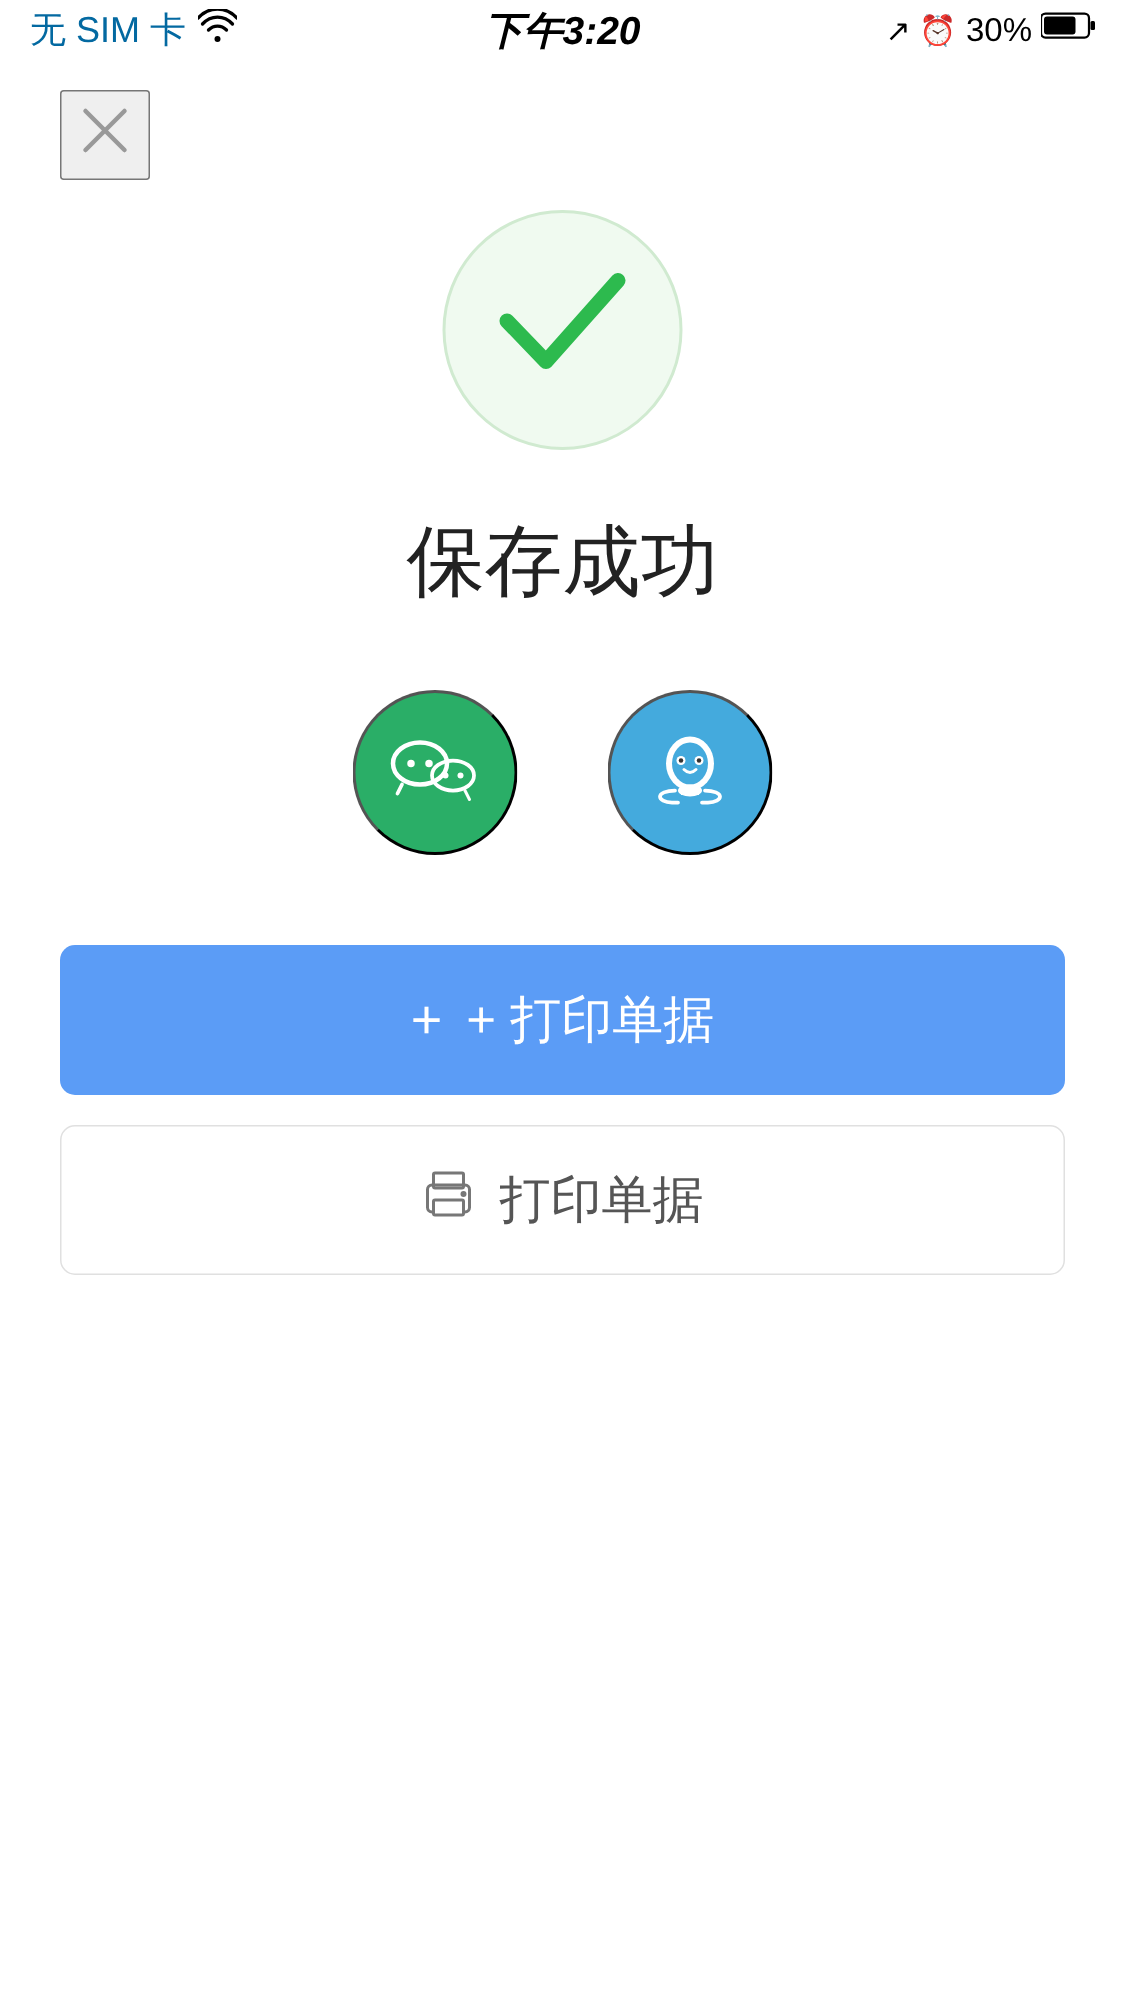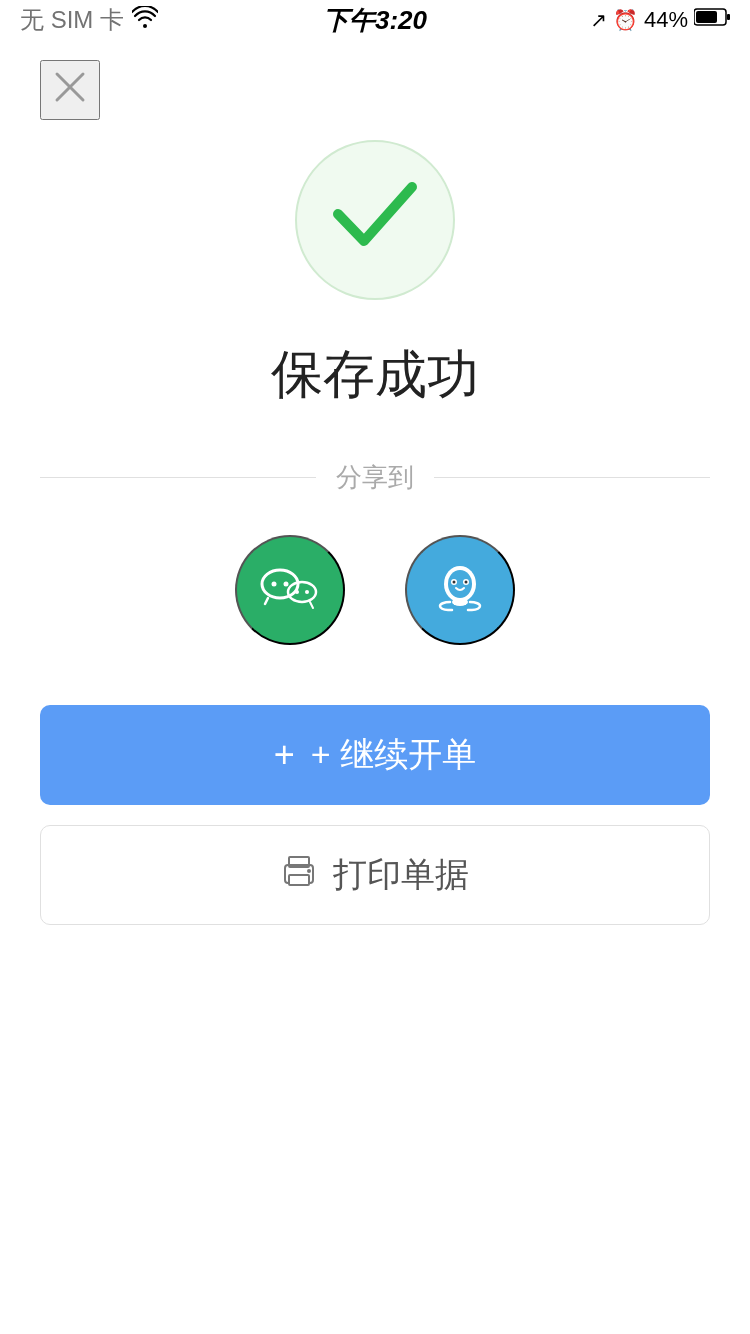--- a/index.html
+++ b/index.html
@@ -22,21 +22,21 @@
       justify-content: space-between;
       padding: 0 20px;
       background: #fff;
     }
     .status-left {
       display: flex;
       align-items: center;
       gap: 8px;
       font-size: 24px;
       font-weight: 500;
-      color: #737373;
+      color: #0369a1;
     }
     .status-center {
       font-size: 26px;
       font-weight: 600;
       color: #000;
       position: absolute;
       left: 50%;
       transform: translateX(-50%);
       font-style: italic;
     }
@@ -186,21 +186,21 @@
         <path d="M7 14c1.6-1.6 3.8-2.6 6-2.6s4.4 1 6 2.6" stroke="#000" stroke-width="2.2" fill="none" stroke-linecap="round"></path>
         <path d="M3 10C5.8 7 9.2 5.4 13 5.4s7.2 1.6 10 4.6" stroke="#000" stroke-width="2.2" fill="none" stroke-linecap="round"></path>
         <path d="M0 6C3.6 2.2 8 0 13 0s9.4 2.2 13 6" stroke="#000" stroke-width="2.2" fill="none" stroke-linecap="round"></path>
       </svg>
     </span>
   </div>
   <div class="status-center">下午3:20</div>
   <div class="status-right">
     <span style="font-size:20px;">↗</span>
     <span style="font-size:20px;">⏰</span>
-    <span>44%</span>
+    <span>30%</span>
     <span>
       <svg width="36" height="20" viewBox="0 0 36 20">
         <rect x="0" y="2" width="32" height="16" rx="3" ry="3" stroke="#000" stroke-width="1.5" fill="none"></rect>
         <rect x="33" y="7" width="3" height="6" rx="1" fill="#000"></rect>
         <rect x="2" y="4" width="21" height="12" rx="2" fill="#000"></rect>
       </svg>
     </span>
   </div>
 </div>
 
@@ -219,25 +219,20 @@
     <span class="checkmark">
       <svg width="90" height="70" viewBox="0 0 90 70">
         <polyline points="8,35 34,62 82,8" stroke="#2dba4e" stroke-width="10" fill="none" stroke-linecap="round" stroke-linejoin="round"></polyline>
       </svg>
     </span>
   </div>
 
   <div class="success-title">保存成功</div>
 
   <div class="share-section">
-    <div class="share-divider">
-      <div class="divider-line"></div>
-      <span class="share-label">分享到</span>
-      <div class="divider-line"></div>
-    </div>
     <div class="share-icons">
 
       <button class="share-icon-btn wechat-btn">
         <svg width="64" height="64" viewBox="0 0 64 64" fill="white">
           <ellipse cx="22" cy="26" rx="18" ry="14" fill="none" stroke="white" stroke-width="3"></ellipse>
           <ellipse cx="44" cy="34" rx="14" ry="10" fill="none" stroke="white" stroke-width="2.5"></ellipse>
           <circle cx="16" cy="26" r="2.5" fill="white"></circle>
           <circle cx="28" cy="26" r="2.5" fill="white"></circle>
           <circle cx="39" cy="34" r="2" fill="white"></circle>
           <circle cx="49" cy="34" r="2" fill="white"></circle>
@@ -261,21 +256,21 @@
           <path d="M28 30 Q32 34 36 30" stroke="white" stroke-width="2" fill="none" stroke-linecap="round"></path>
         </svg>
       </button>
     </div>
   </div>
 
   <div class="action-buttons">
 
     <button class="action-btn btn-primary">
       <span style="font-size:36px; font-weight:300;">+</span>
-      <span style="font-size:34px;">+ 继续开单</span>
+      <span style="font-size:34px;">+ 打印单据</span>
     </button>
 
     <button class="action-btn btn-secondary">
       <span>
         <svg width="36" height="36" viewBox="0 0 36 36" fill="none">
           <rect x="4" y="12" width="28" height="18" rx="3" stroke="#777" stroke-width="2"></rect>
           <rect x="8" y="4" width="20" height="10" rx="1" stroke="#777" stroke-width="2"></rect>
           <rect x="8" y="22" width="20" height="10" rx="1" fill="#fff" stroke="#777" stroke-width="2"></rect>
           <circle cx="28" cy="18" r="2" fill="#777"></circle>
         </svg>

